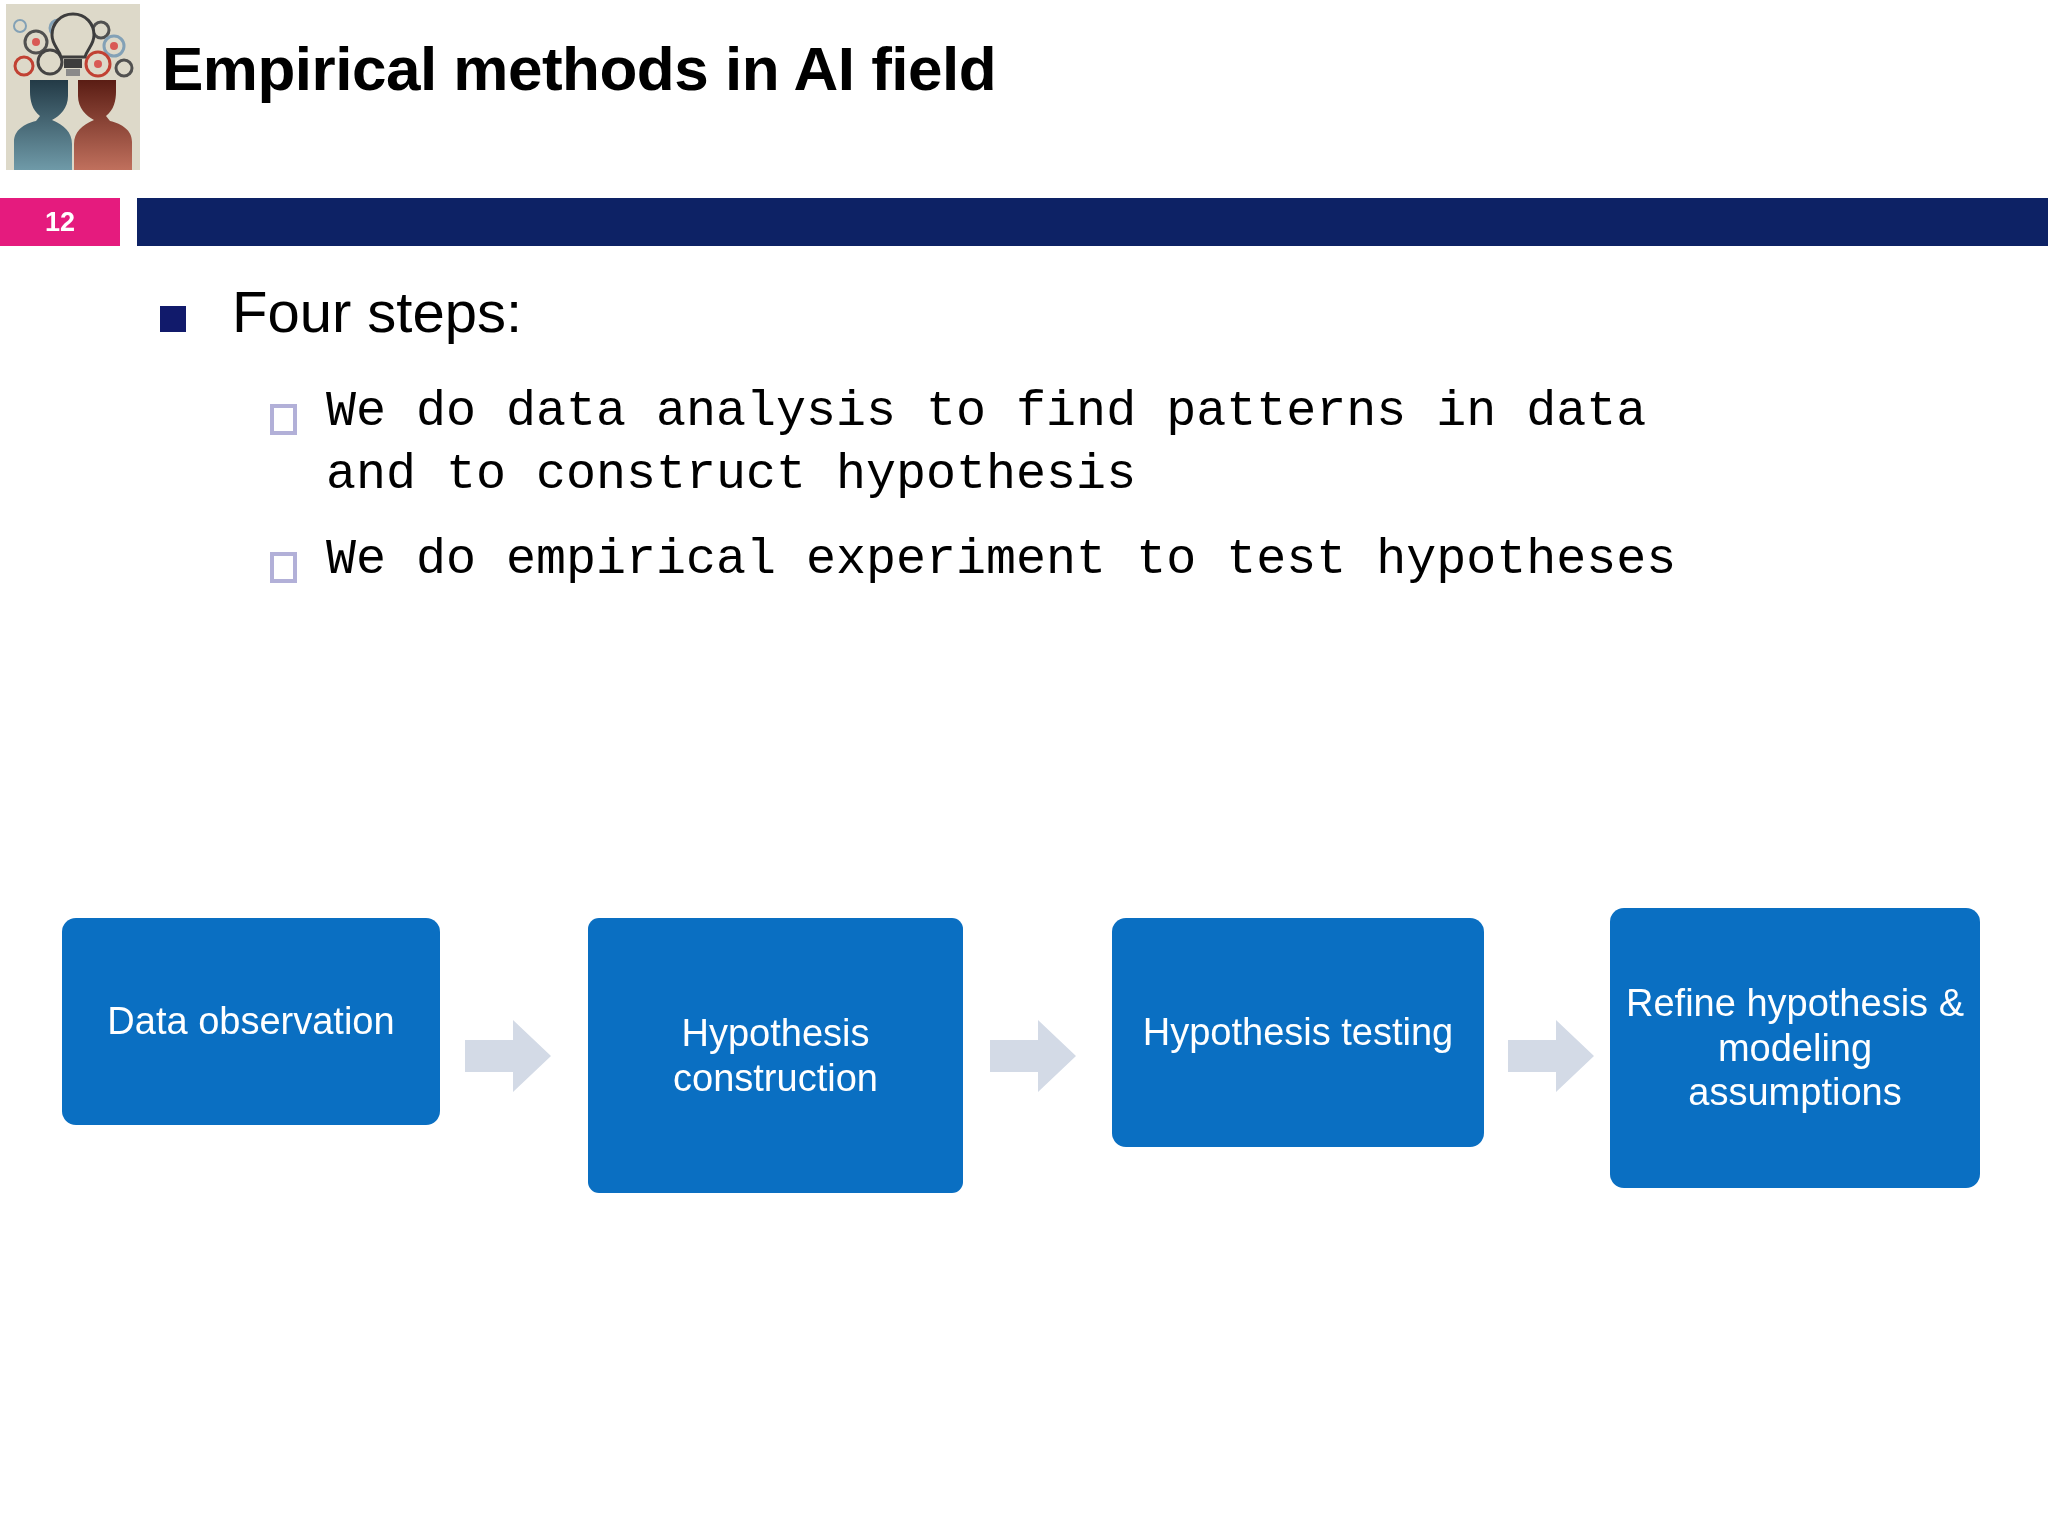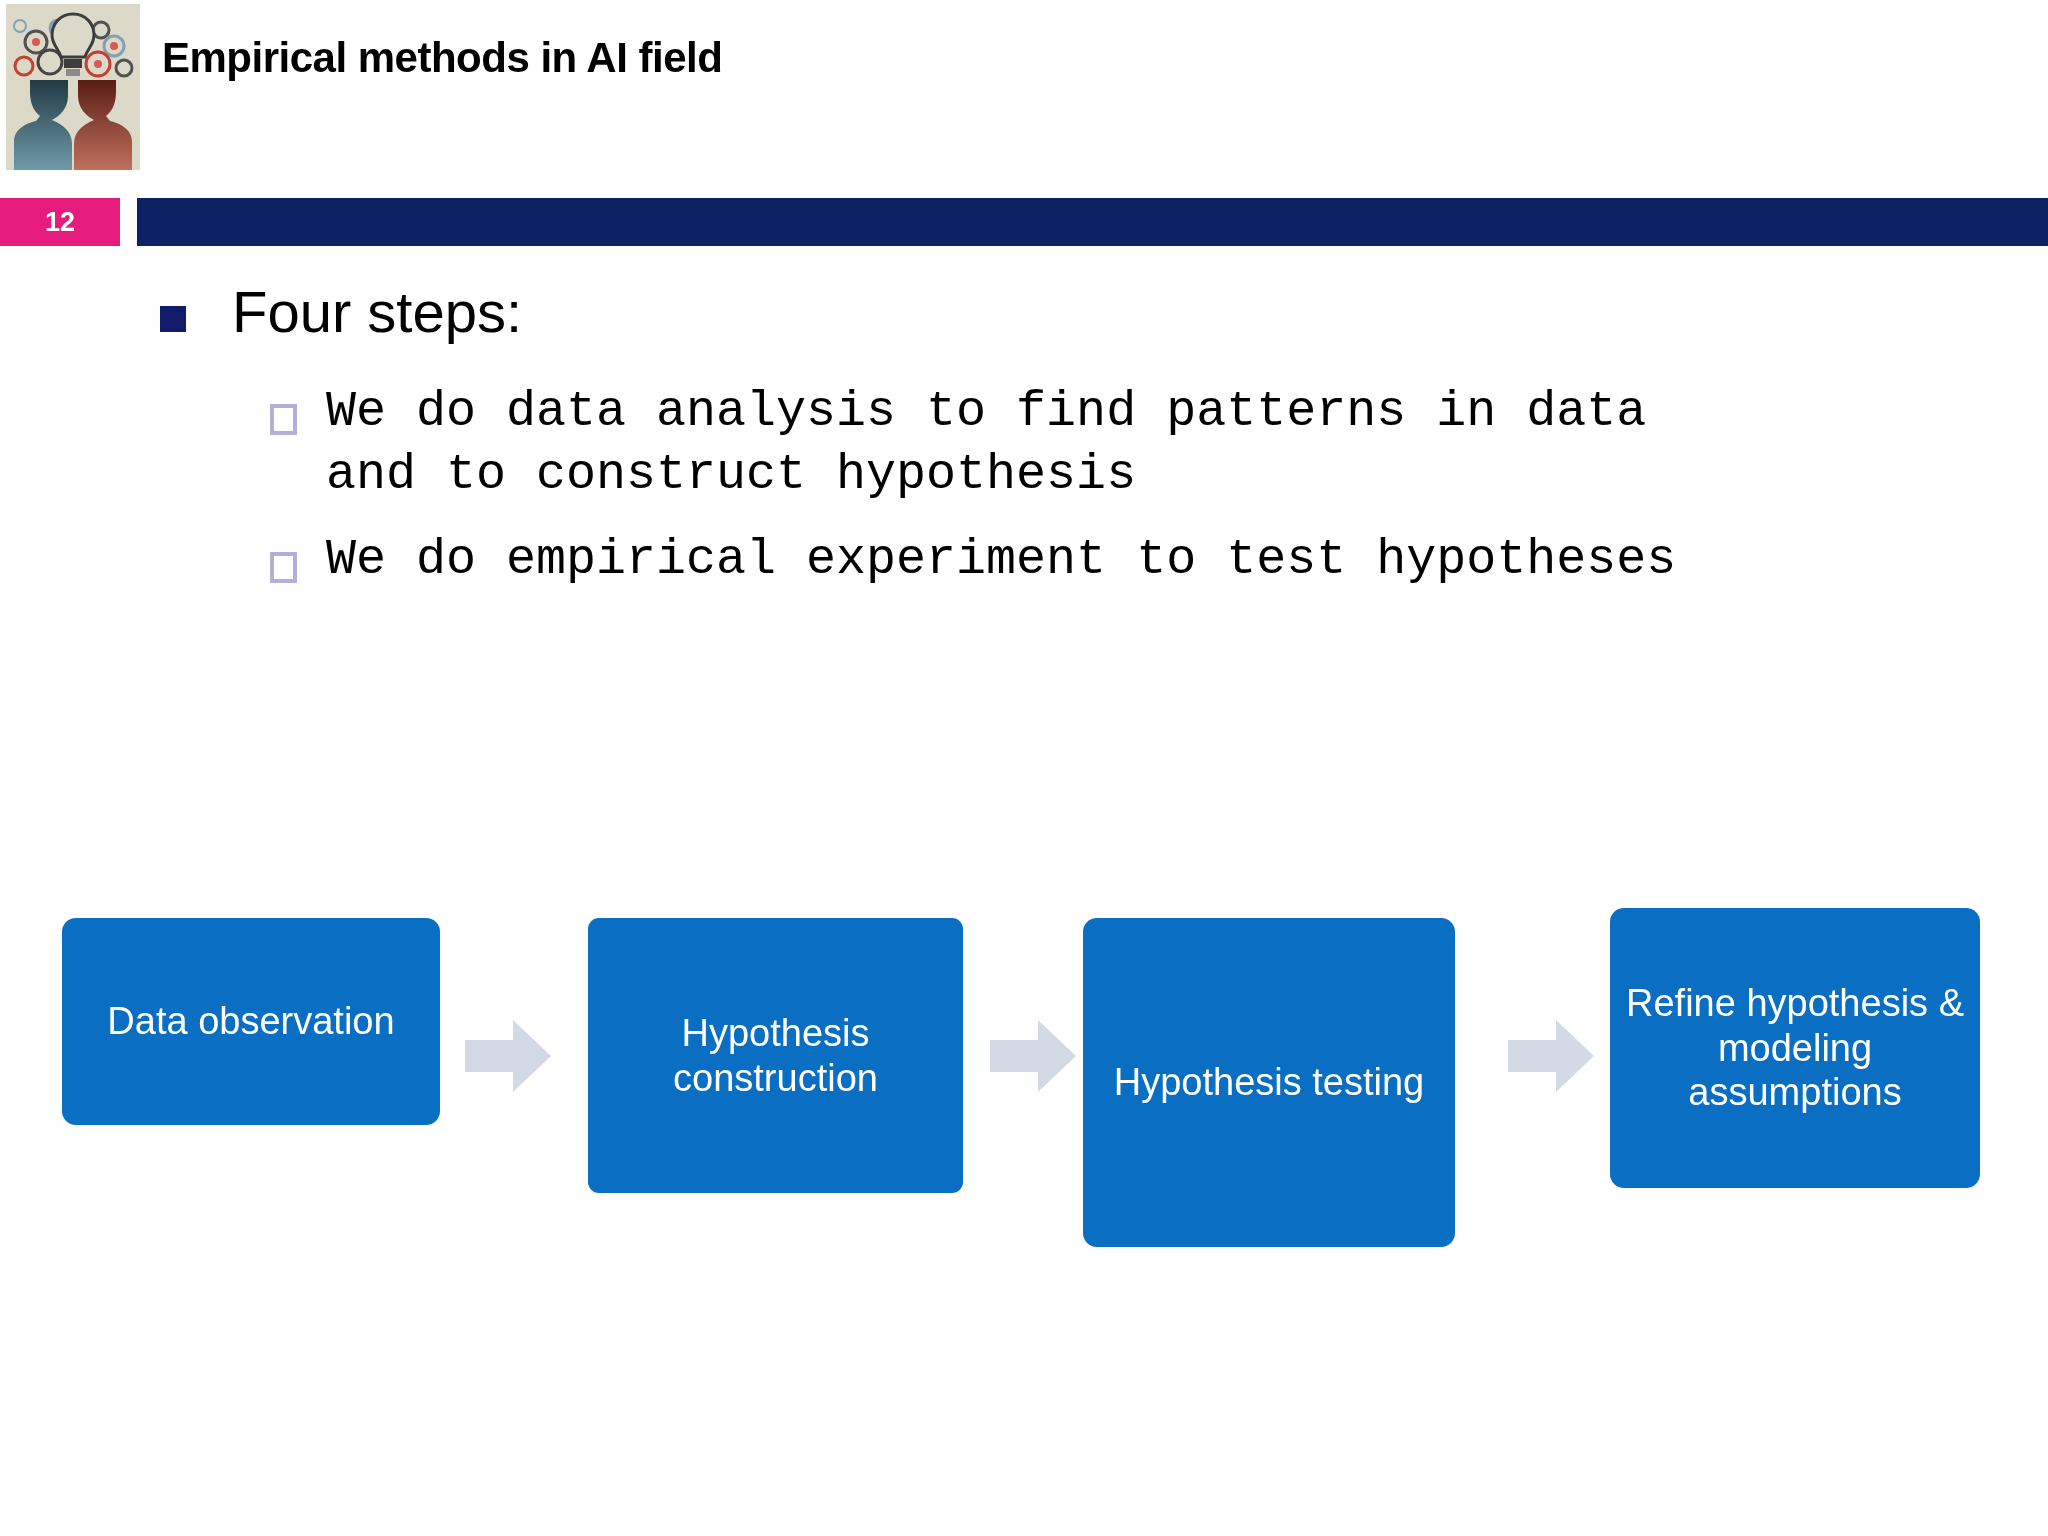--- a/index.html
+++ b/index.html
@@ -29,21 +29,21 @@
     height: 166px;
     background: #ddd9c9;
     overflow: hidden;
   }
   .header-logo svg { display: block; }
 
   .slide-title {
     position: absolute;
     left: 162px;
     top: 36px;
-    font-size: 42px;
+    font-size: 62px;
     font-weight: bold;
     color: #000000;
     letter-spacing: -0.5px;
     white-space: nowrap;
     line-height: 1.05;
   }
 
   
   .banner-row {
     position: absolute;
@@ -145,21 +145,21 @@
     align-items: center;
     justify-content: center;
     text-align: center;
     font-size: 38px;
     line-height: 1.18;
     padding: 0 10px;
     box-sizing: border-box;
   }
   .flow-box.b1 { left: 62px;   top: 10px;  width: 378px; height: 207px; }
   .flow-box.b2 { left: 588px;  top: 10px;  width: 375px; height: 275px; border-radius: 11px; }
-  .flow-box.b3 { left: 1083px; top: 10px;  width: 372px; height: 329px; }
+  .flow-box.b3 { left: 1112px; top: 10px;  width: 372px; height: 229px; }
   .flow-box.b4 { left: 1610px; top: 0px;   width: 370px; height: 280px; }
 
   .flow-arrow {
     position: absolute;
     top: 110px;
     width: 86px;
     height: 76px;
   }
   .flow-arrow.a1 { left: 465px; }
   .flow-arrow.a2 { left: 990px; }

